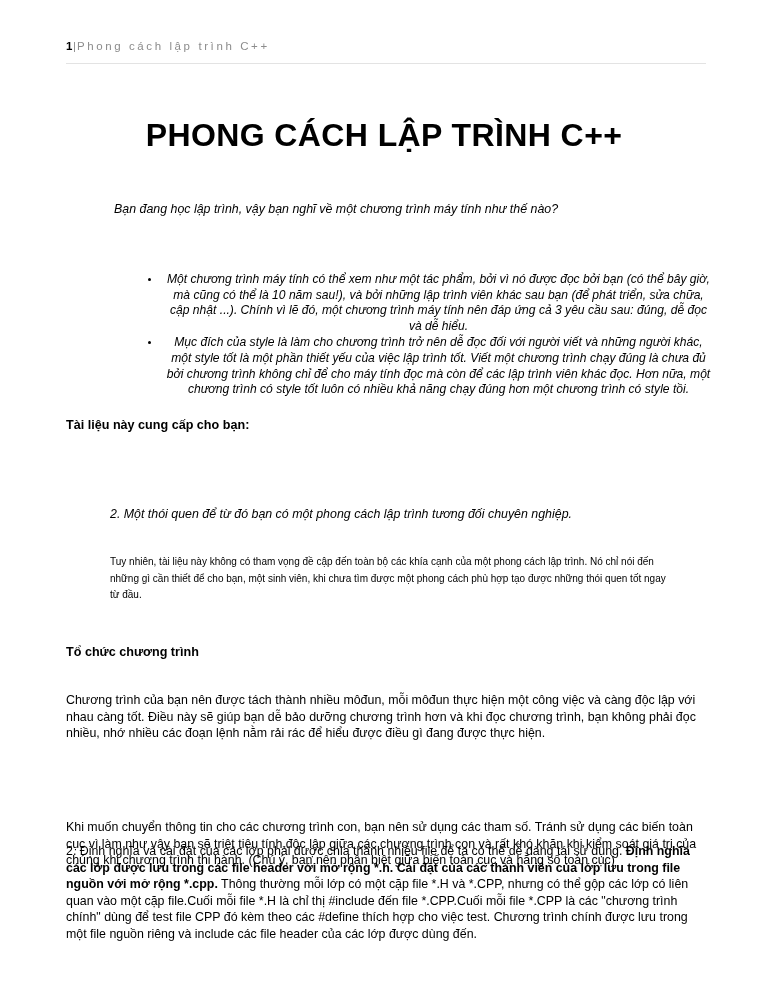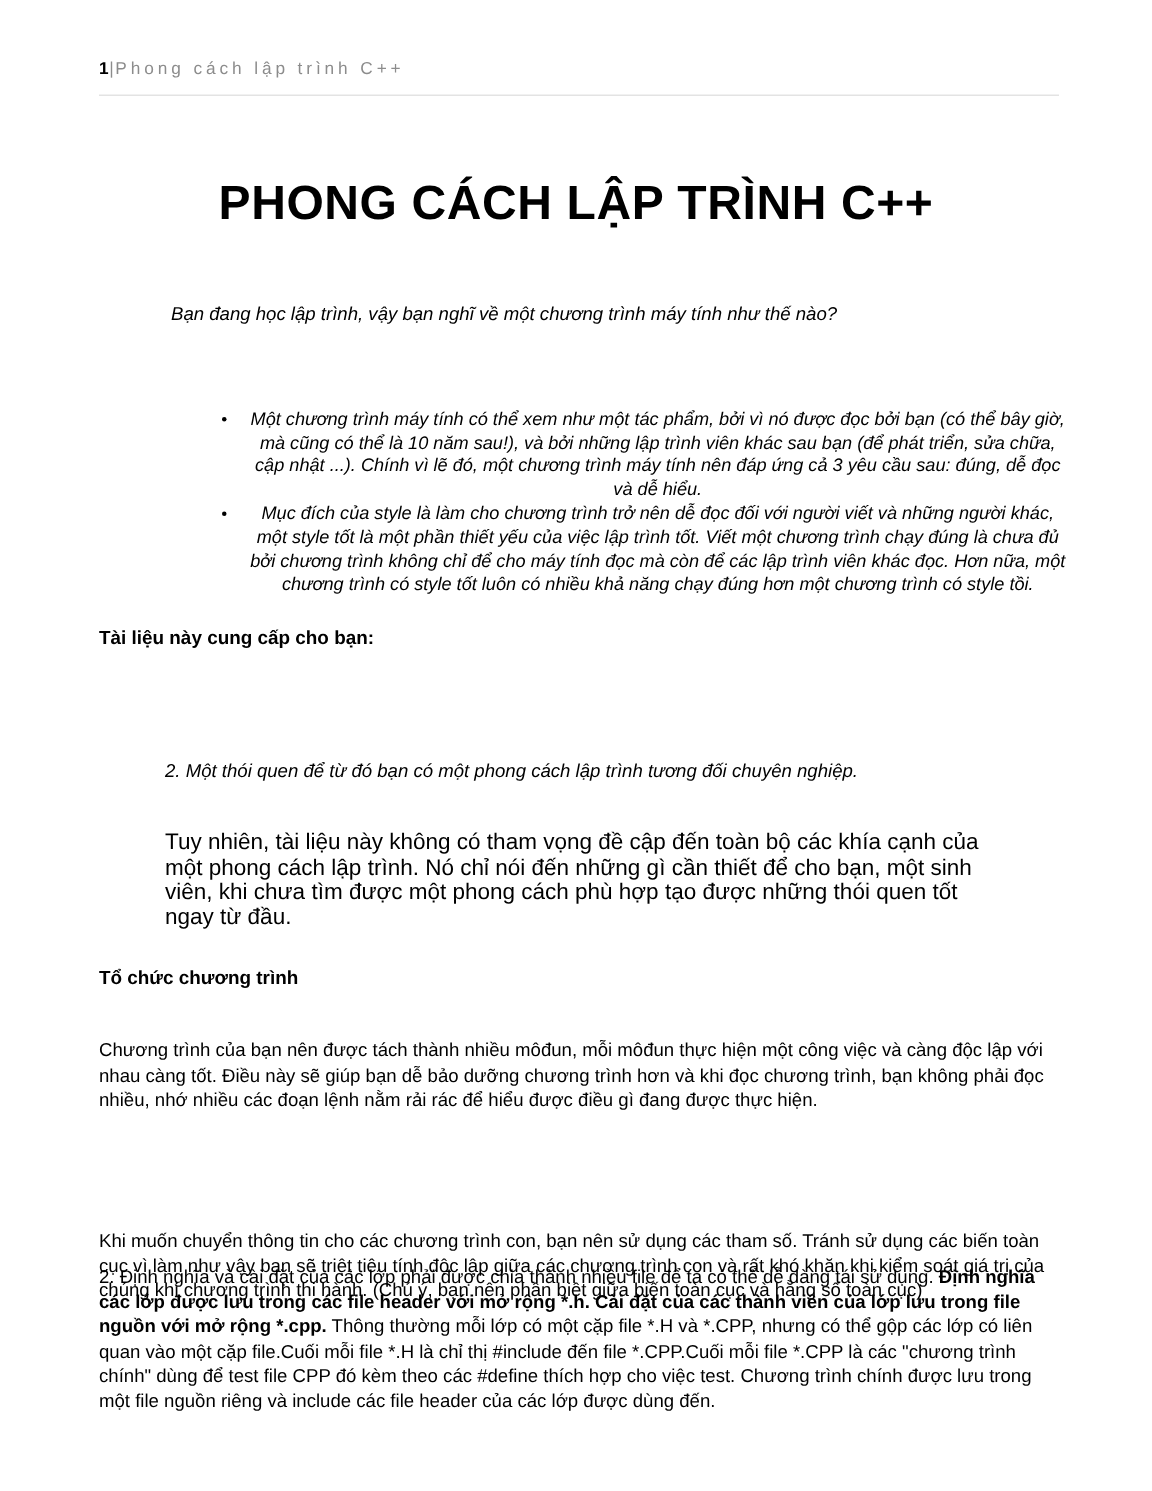--- a/index.html
+++ b/index.html
@@ -119,21 +119,21 @@
   .numbered {
     position: absolute;
     left: 110px;
     font-size: 12.4px;
     line-height: 16px;
   }
   .para-indent {
     position: absolute;
     left: 110px;
     width: 560px;
-    font-size: 15px;
+    font-size: 10px;
     line-height: 16.5px;
   }
   .para {
     position: absolute;
     left: 66px;
     width: 640px;
     font-size: 12.4px;
     line-height: 16.5px;
   }
   .para b, .para-indent b { font-weight: bold; }

